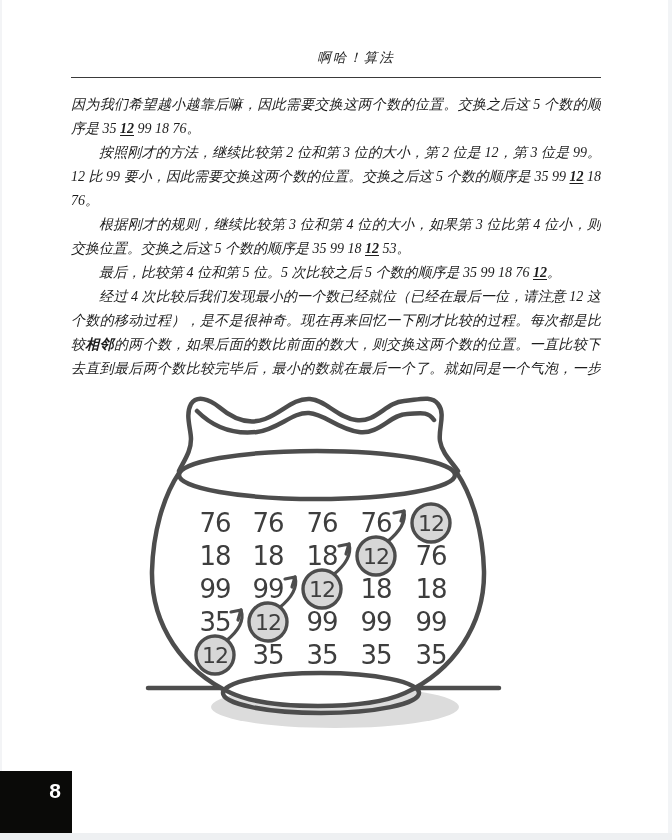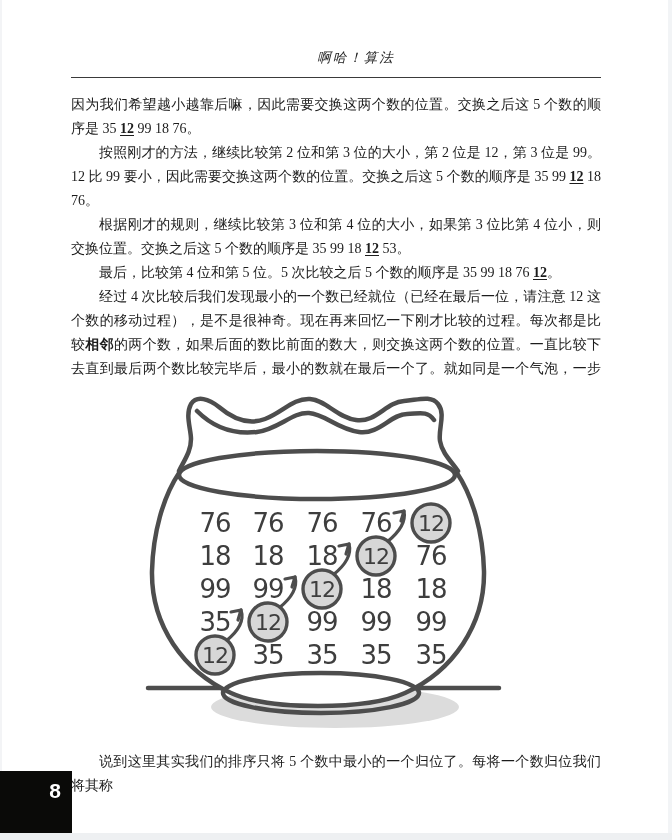--- a/index.html
+++ b/index.html
@@ -19,21 +19,21 @@
     font-size:13.5px; font-style:italic; letter-spacing:2px; color:#222;
     line-height:20px;
     padding-left:40px;
   }
   .header-rule { margin:9px 71px 0 71px; border:none; border-top:1.6px solid #3a3a3a; }
 
   .content {
     margin:15px 71px 0 71px; height:288px; overflow:hidden;
     font-size:14px; line-height:24px; text-align:justify;
   }
-  .content p { margin:0; }
+  .content p { margin:0;font-style:italic; }
   p.indent { text-indent:2em; }
   .seg-normal { }
   .seg-bold { font-weight:bold; }
   .seg-bold-underline { font-weight:bold; text-decoration:underline; text-underline-offset:2px; }
 
   .figure { display:block; margin:10px 0 0 145px; }
   #bowl-svg .draw { stroke:var(--stroke,#4d4d4d); stroke-width:4.5; stroke-linecap:round; stroke-linejoin:round; fill:none; }
   #bowl-svg .fill-white { fill:#ffffff; stroke:none; }
   #bowl-svg text { font-family:"DejaVu Sans","Liberation Sans",sans-serif; fill:var(--ink,#3e3e3e); stroke:none; letter-spacing:-1px; }
 
@@ -117,20 +117,19 @@
         <text x="231" y="273" text-anchor="middle" font-size="26">35</text>
         <circle cx="286" cy="132" r="19" fill="#d7d7d7" stroke="#4d4d4d" stroke-width="3.4"></circle>
         <text x="286" y="140" text-anchor="middle" font-size="22">12</text>
         <text x="286" y="174" text-anchor="middle" font-size="26">76</text>
         <text x="286" y="207" text-anchor="middle" font-size="26">18</text>
         <text x="286" y="240" text-anchor="middle" font-size="26">99</text>
         <text x="286" y="273" text-anchor="middle" font-size="26">35</text>
       </g>
   </svg>
 
-  <p class="closing indent"><span class="seg-normal">说到这里其实我们的排序只将 5 个数中最小的一个归位了。每将一个数归位我们将其称</span></p>
 
   <div class="page-num-box">
     <span>8</span>
   </div>
 
   <div class="edge-bottom"></div>
 </div>
 
 </body></html>

